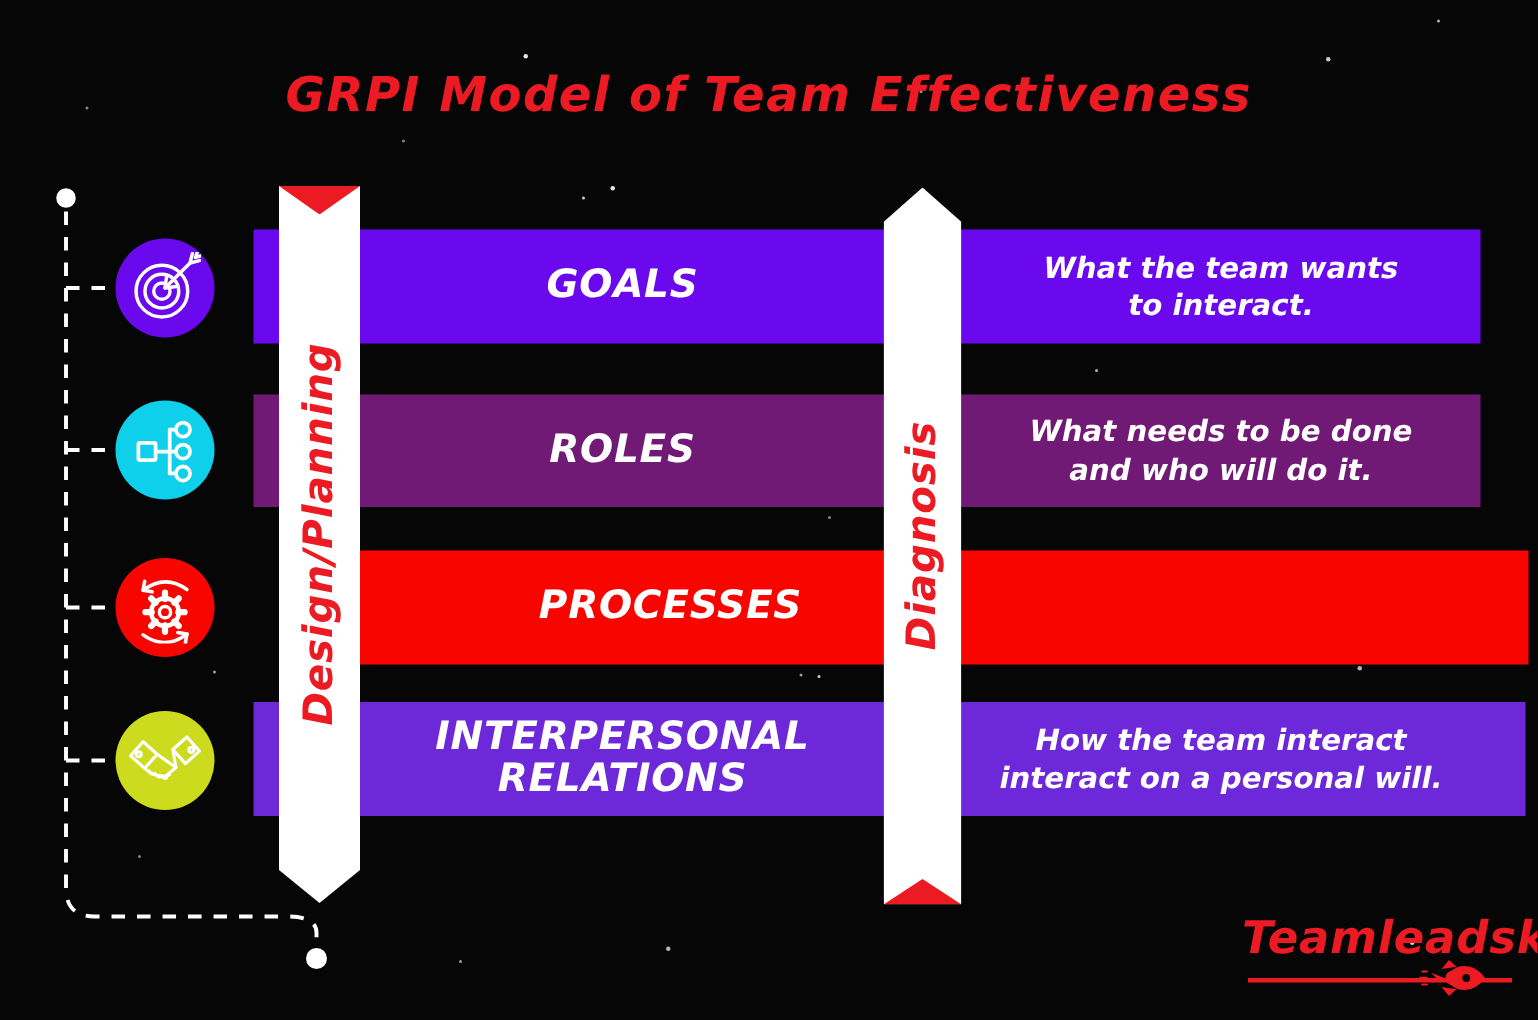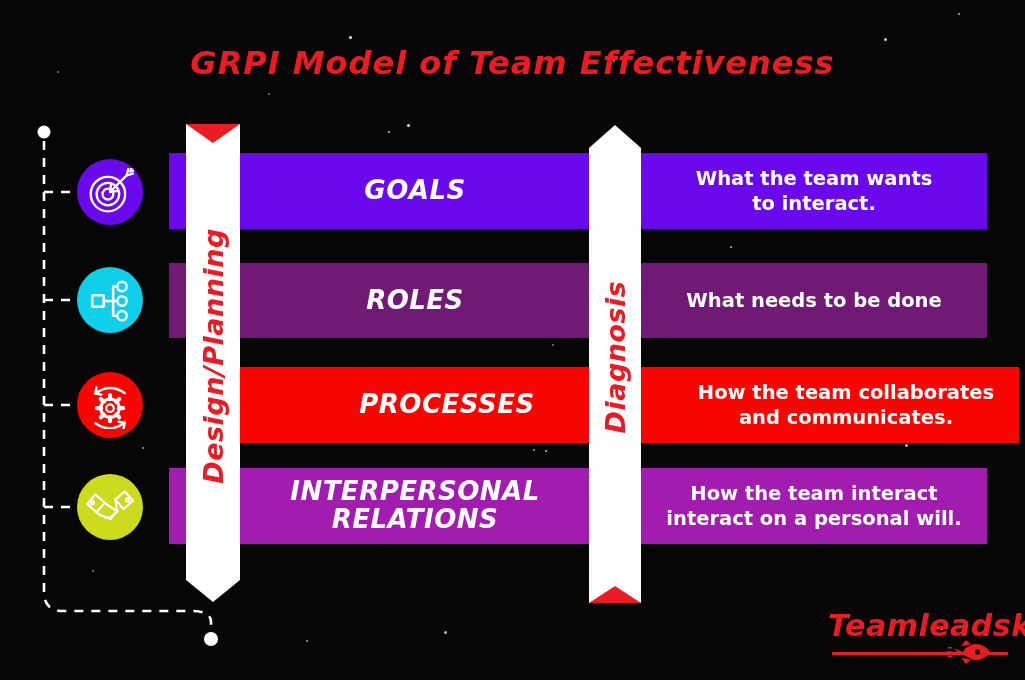--- a/index.html
+++ b/index.html
@@ -26,21 +26,21 @@
   .bar-label {
     position:absolute; left:71px; width:350px; top:0; height:100%;
     display:flex; flex-direction:column; justify-content:center; align-items:center;
     color:#ffffff; font-style:italic; font-weight:bold; font-size:26px;
     line-height:1.06; letter-spacing:.5px; text-align:center;
   }
   .bar-label span { display:block; }
   .bar-desc {
     position:absolute; left:472px; width:346px; top:0; height:100%;
     display:flex; flex-direction:column; justify-content:center;
-    color:#ffffff; font-weight:bold; font-size:19.5px;
+    color:#ffffff; font-style:italic; font-weight:bold; font-size:19.5px;
     line-height:1.3; text-align:center;
   }
   .bar-desc span { display:block; }
 
   
   .icon-circle {
     position:absolute; left:77px; width:66px; height:66px; border-radius:50%;
     display:flex; align-items:center; justify-content:center; z-index:2;
   }
   .ic-goals { top:159px; } .ic-roles { top:267px; }
@@ -130,35 +130,32 @@
     </div>
   </div>
 
   <div class="bar bar-roles" style="background: #701a75;">
     <div class="bar-label">
       <span>ROLES</span>
         <span></span>
     </div>
     <div class="bar-desc">
       <span>What needs to be done</span>
+        <span>and who will do it.</span>
     </div>
   </div>
 
   <div class="bar bar-processes" style="background: rgb(249, 5, 0); margin-left: 32px;">
     <div class="bar-label">
       <span>PROCESSES</span>
         <span></span>
     </div>
-    <div class="bar-desc">
-      <span>How the team collaborates</span>
-        <span>and communicates.</span>
-    </div>
-  </div>
-
-  <div class="bar bar-interpersonal" style="background: #a21caf;">
+  </div>
+
+  <div class="bar bar-interpersonal" style="background: #6d28d9; padding-left: 30px;">
     <div class="bar-label">
       <span>INTERPERSONAL</span>
         <span>RELATIONS</span>
     </div>
     <div class="bar-desc">
       <span>How the team interact</span>
         <span>interact on a personal will.</span>
     </div>
   </div>
 

